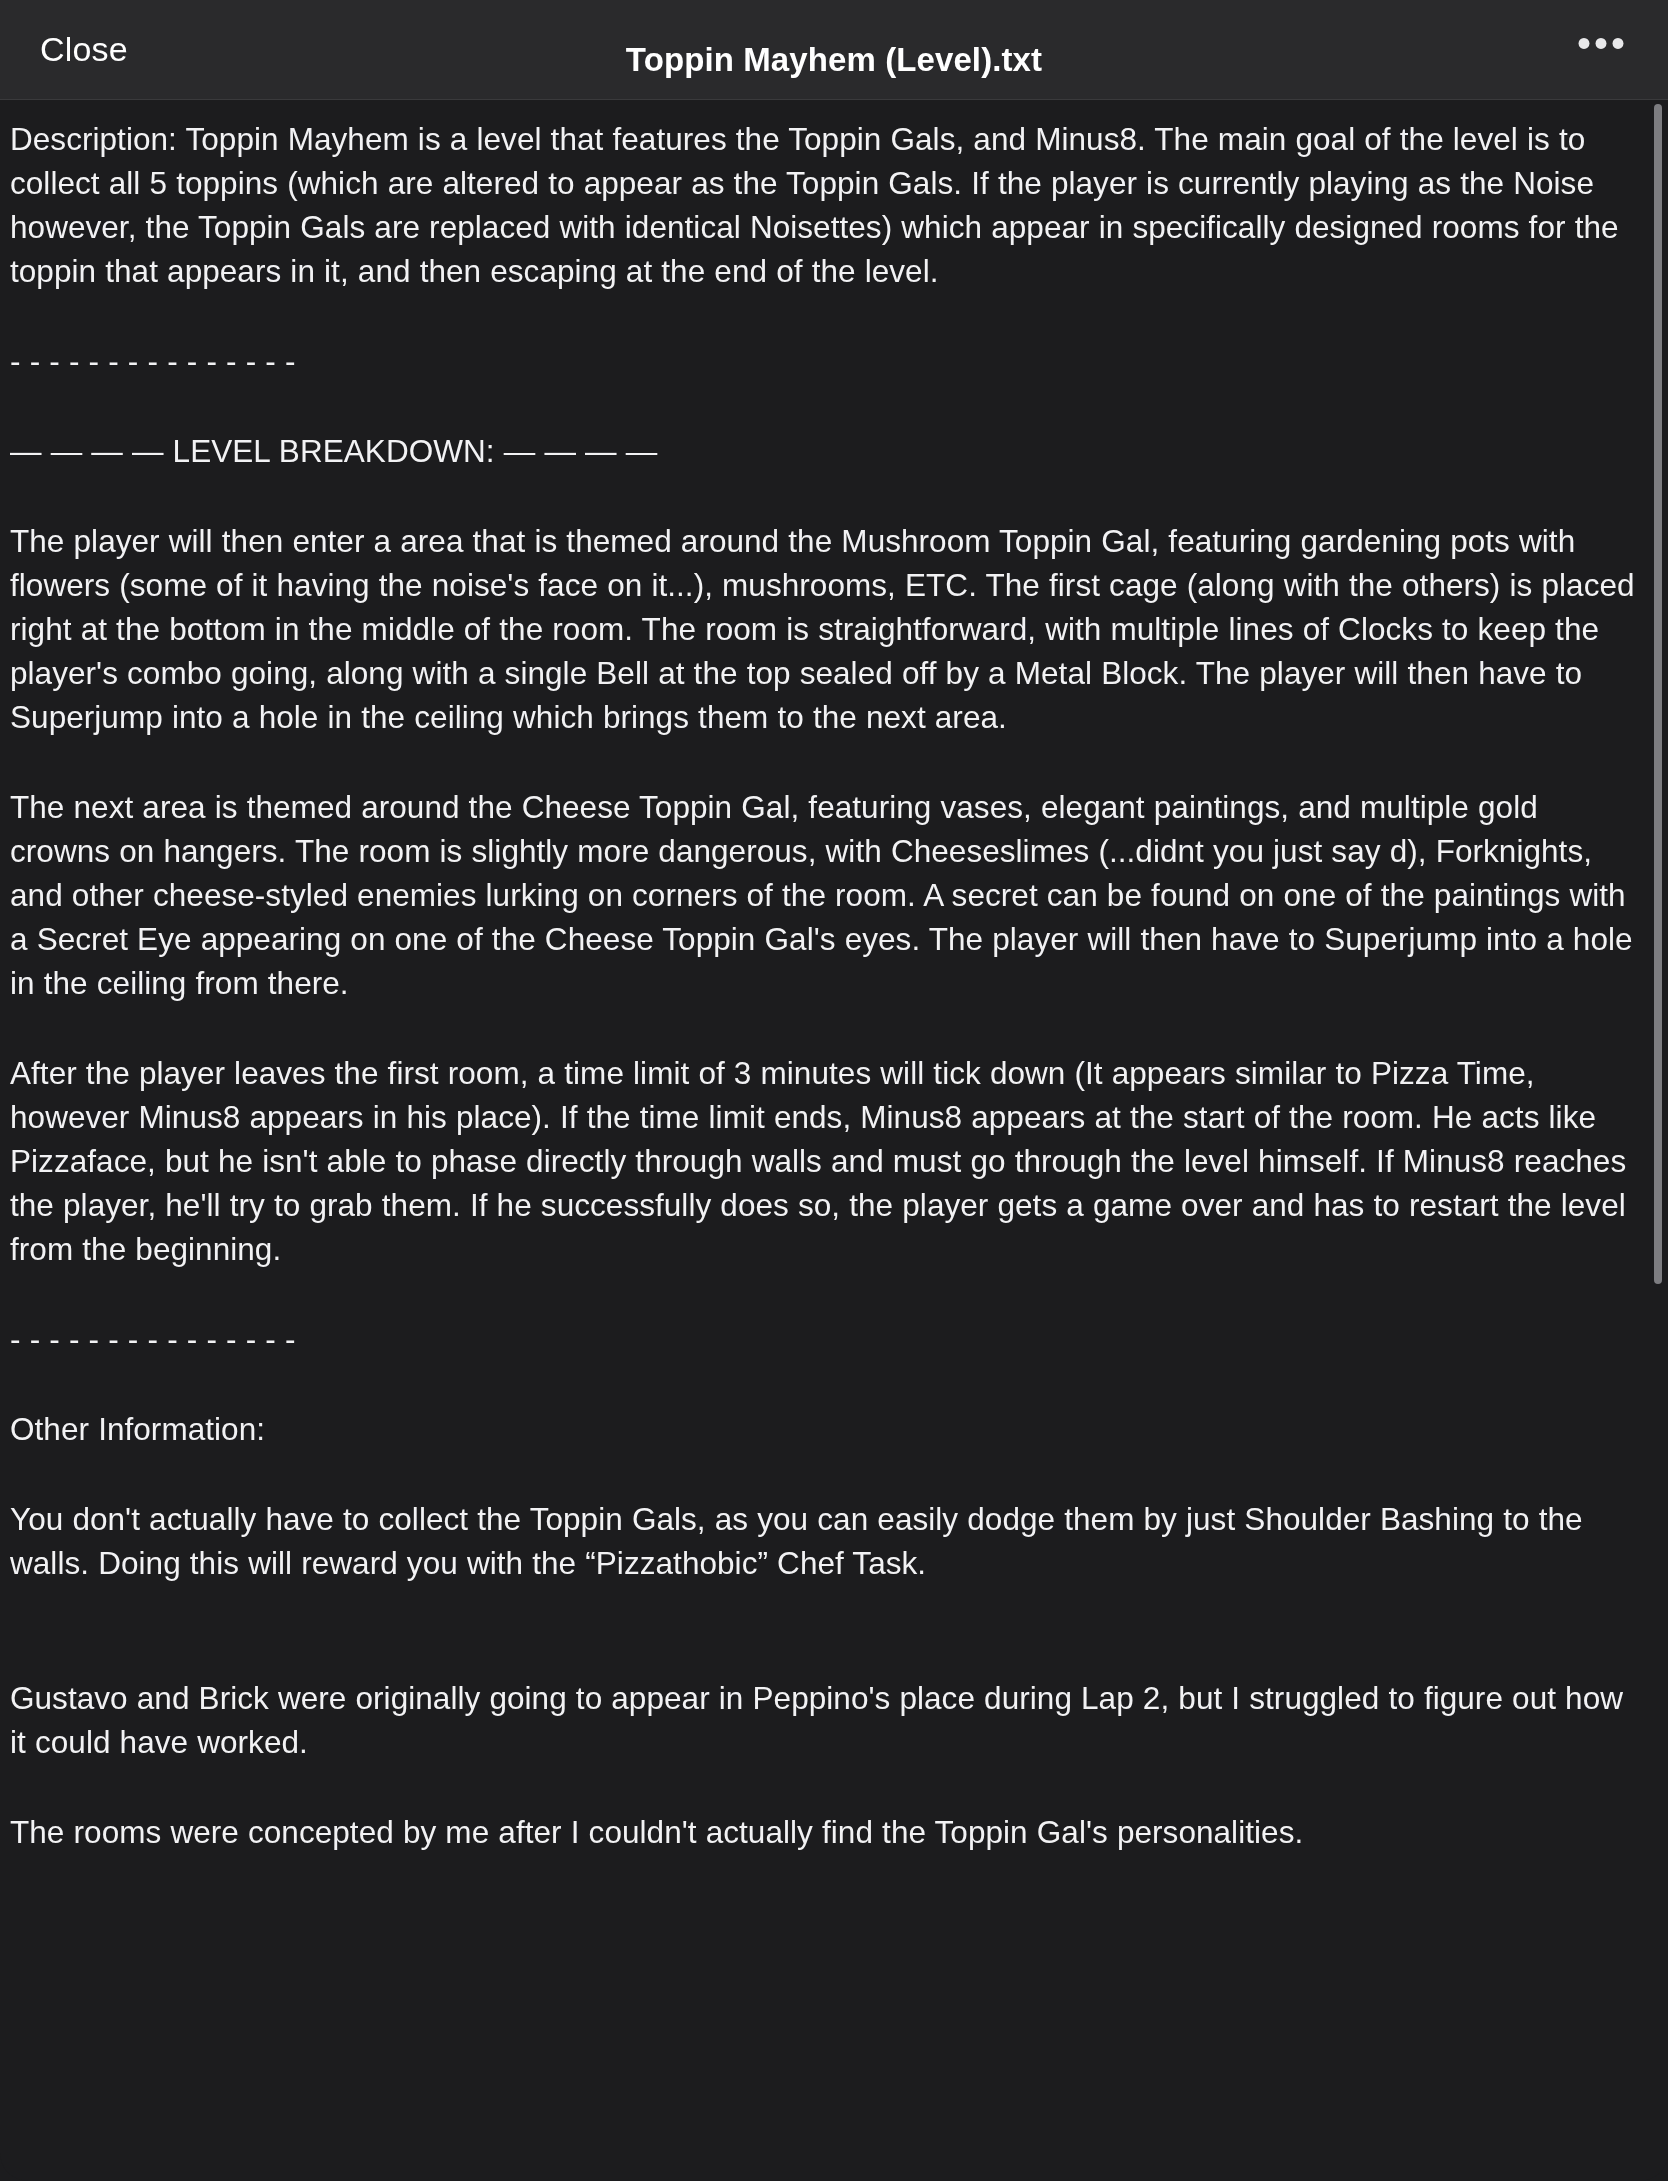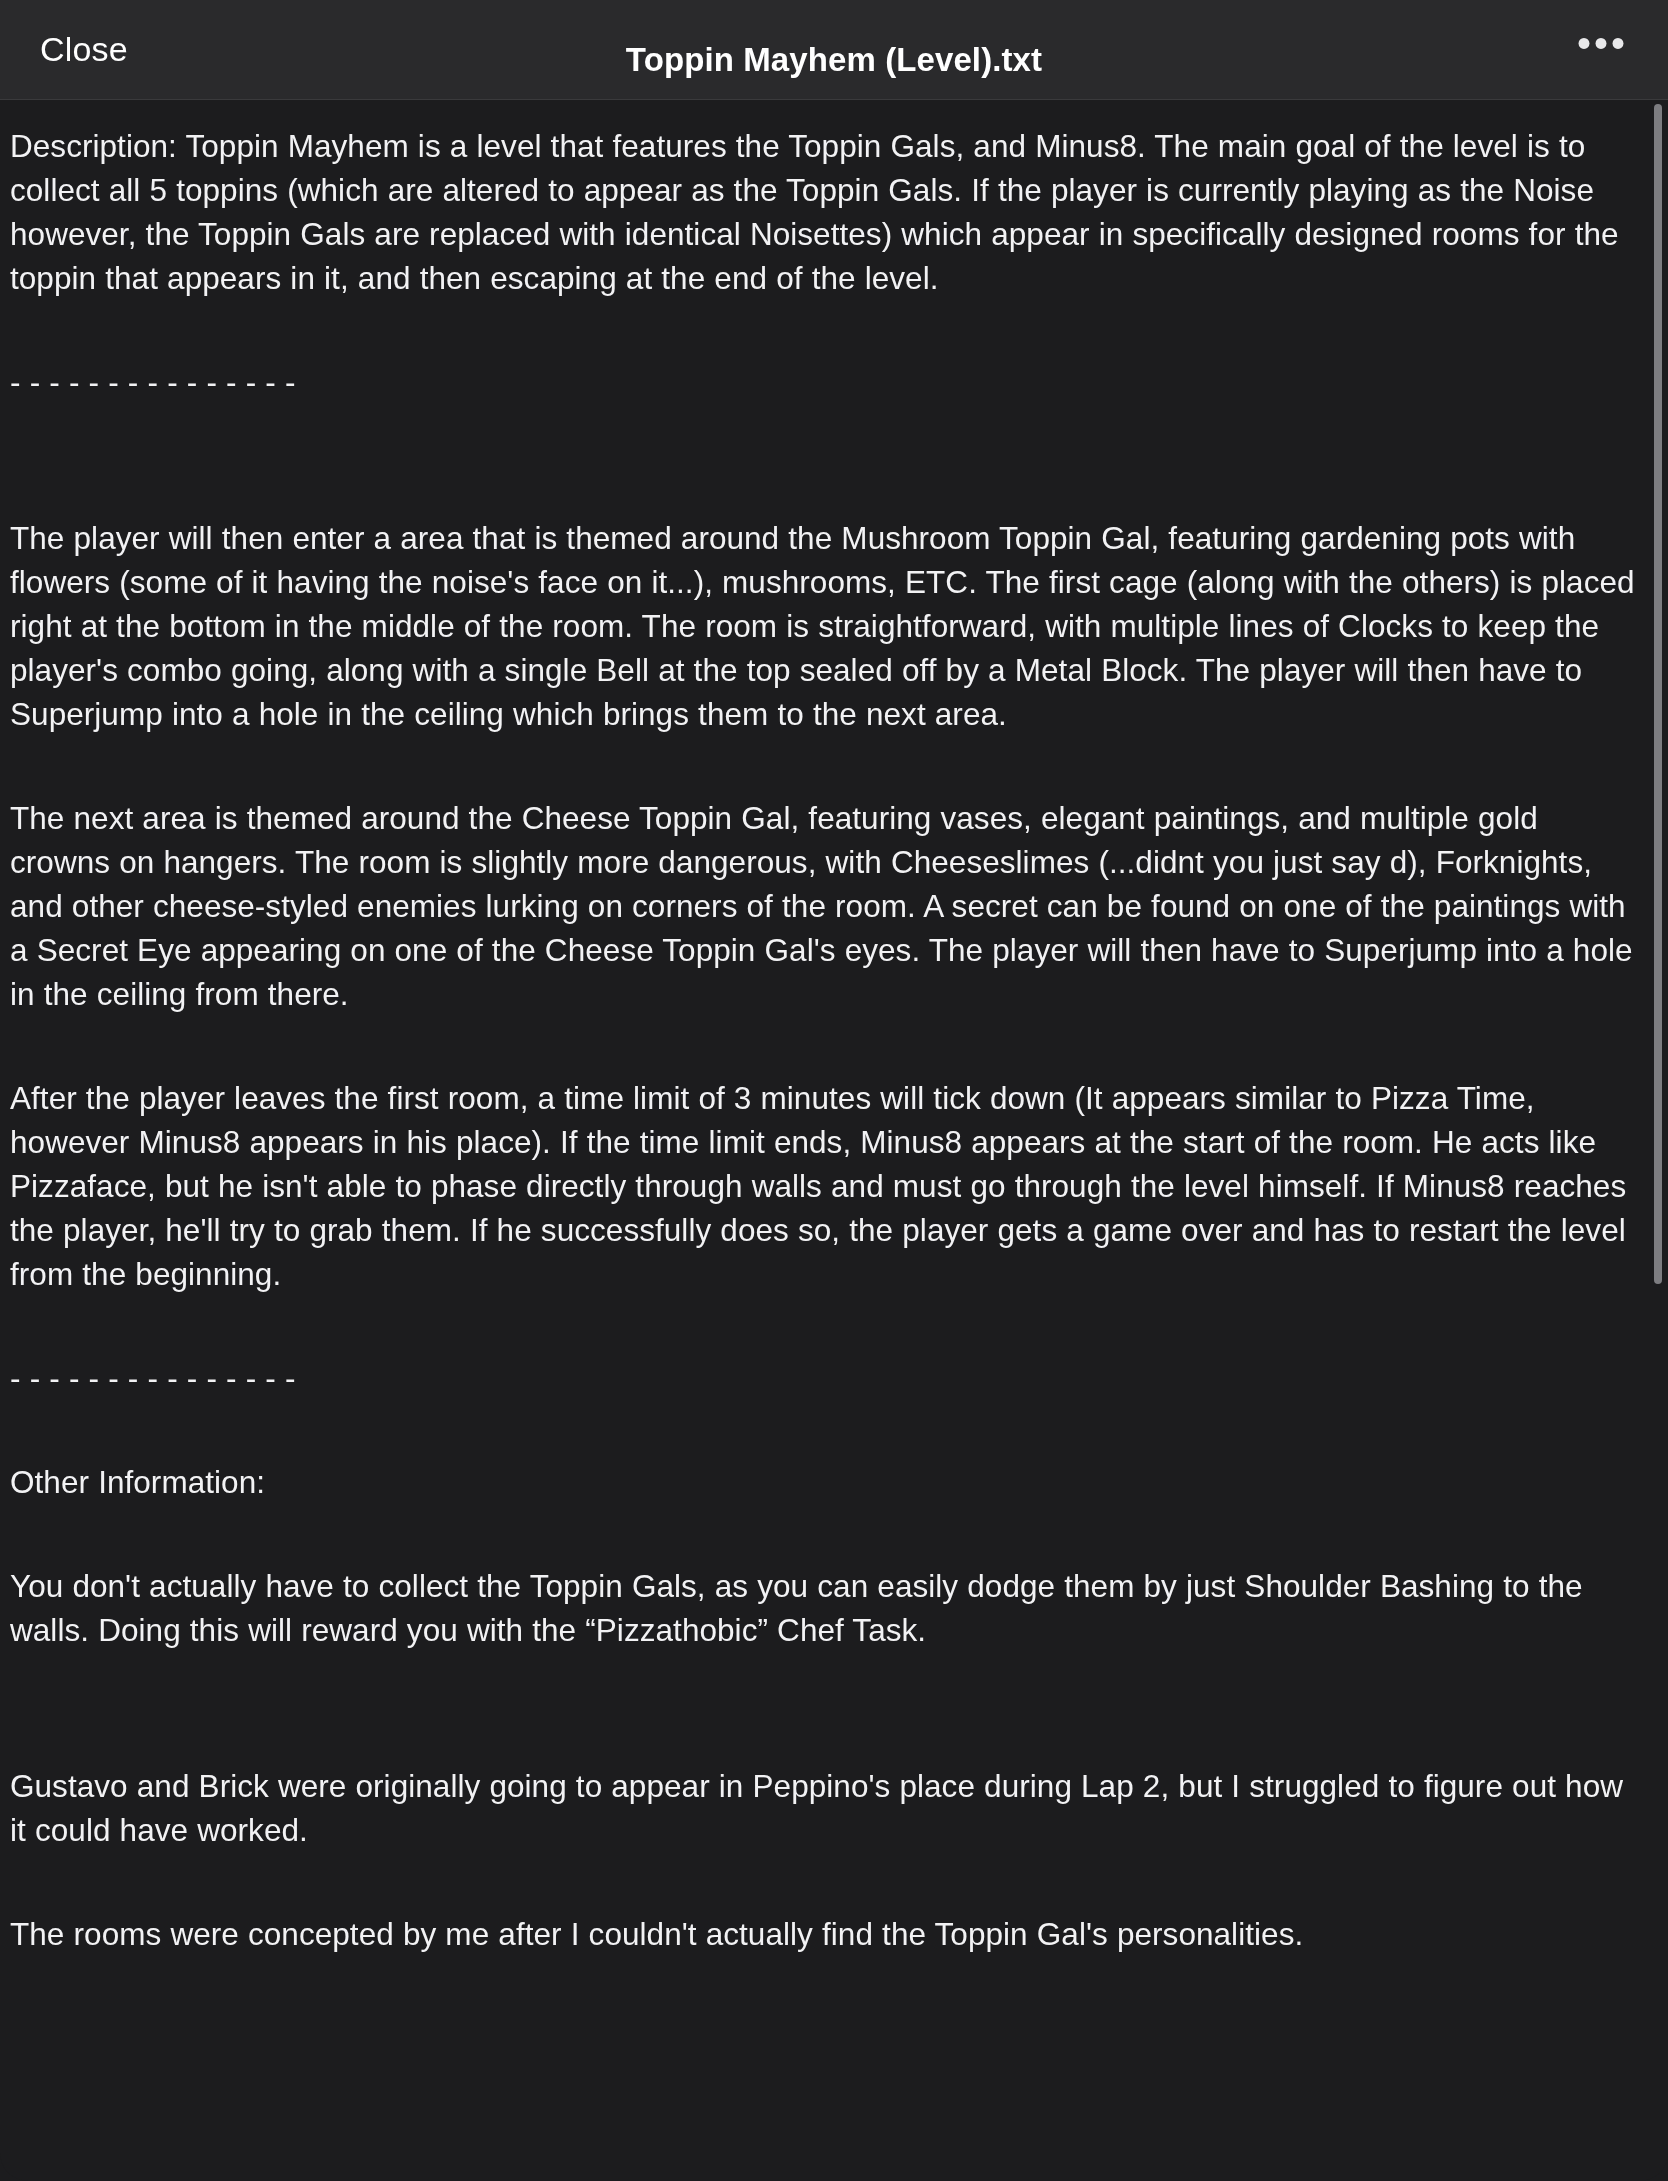--- a/index.html
+++ b/index.html
@@ -72,21 +72,21 @@
   }
   
   .doc-body {
     flex: 1;
     overflow: hidden;
     position: relative;
     padding: 16px 28px 0 10px;
     box-sizing: border-box;
   }
   .doc-text p {
-    margin: 8px 0 0 0;
+    margin: 1px 0 0 0;
     font-size: 31.5px;
     line-height: 44px;
     color: #f2f2f4;
     letter-spacing: 0.05px;
     word-spacing: 0.3px;
   }
   .doc-text p.spacer {
     height: 44px;
   }
   .dashes {
@@ -122,20 +122,21 @@
     <div class="doc-title">Toppin Mayhem (Level).txt</div>
     <div class="more-button">•••</div>
   </div>
 
   <div class="doc-body">
     <div class="doc-text">
         <p>Description: Toppin Mayhem is a level that features the Toppin Gals, and Minus8. The main goal of the level is to collect all 5 toppins (which are altered to appear as the Toppin Gals. If the player is currently playing as the Noise however, the Toppin Gals are replaced with identical Noisettes) which appear in specifically designed rooms for the toppin that appears in it, and then escaping at the end of the level.</p>
         <p class="spacer"></p>
         <p class="dashes">- - - - - - - - - - - - - - -</p>
         <p class="spacer"></p>
+        <p>— — — — LEVEL BREAKDOWN: — — — —</p>
         <p class="spacer"></p>
         <p>The player will then enter a area that is themed around the Mushroom Toppin Gal, featuring gardening pots with flowers (some of it having the noise's face on it...), mushrooms, ETC. The first cage (along with the others) is placed right at the bottom in the middle of the room. The room is straightforward, with multiple lines of Clocks to keep the player's combo going, along with a single Bell at the top sealed off by a Metal Block. The player will then have to Superjump into a hole in the ceiling which brings them to the next area.</p>
         <p class="spacer"></p>
         <p>The next area is themed around the Cheese Toppin Gal, featuring vases, elegant paintings, and multiple gold crowns on hangers. The room is slightly more dangerous, with Cheeseslimes (...didnt you just say d), Forknights, and other cheese-styled enemies lurking on corners of the room. A secret can be found on one of the paintings with a Secret Eye appearing on one of the Cheese Toppin Gal's eyes. The player will then have to Superjump into a hole in the ceiling from there.</p>
         <p class="spacer"></p>
         <p>After the player leaves the first room, a time limit of 3 minutes will tick down (It appears similar to Pizza Time, however Minus8 appears in his place). If the time limit ends, Minus8 appears at the start of the room. He acts like Pizzaface, but he isn't able to phase directly through walls and must go through the level himself. If Minus8 reaches the player, he'll try to grab them. If he successfully does so, the player gets a game over and has to restart the level from the beginning.</p>
         <p class="spacer"></p>
         <p class="dashes">- - - - - - - - - - - - - - -</p>
         <p class="spacer"></p>
         <p>Other Information:</p>

